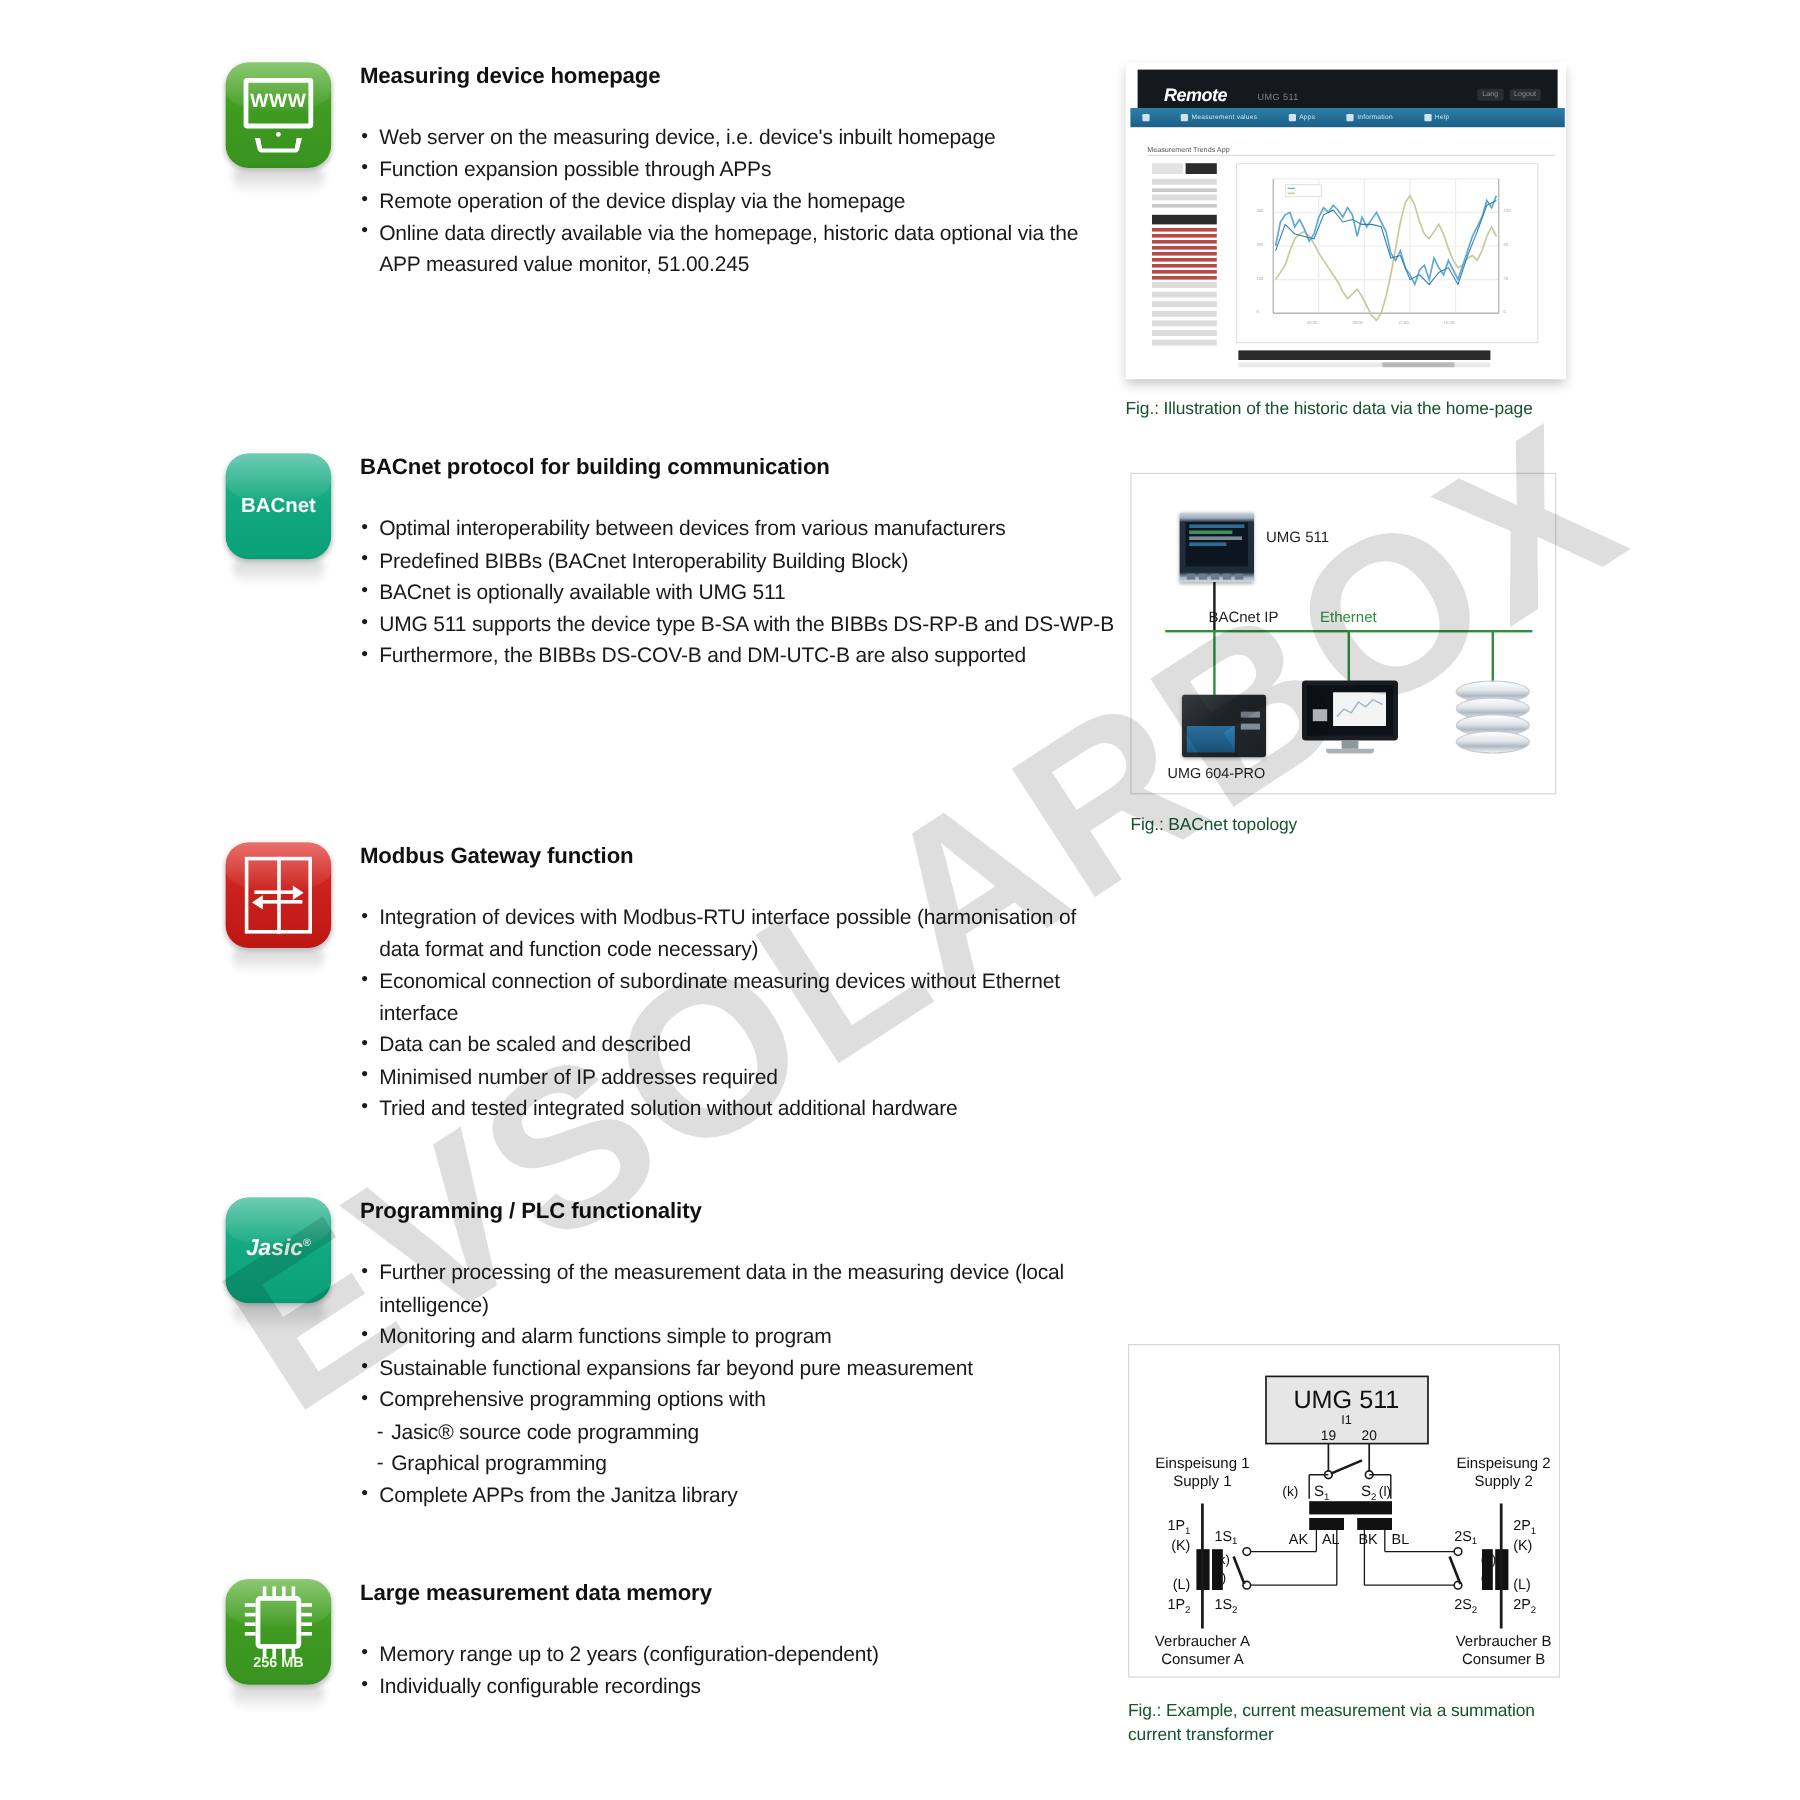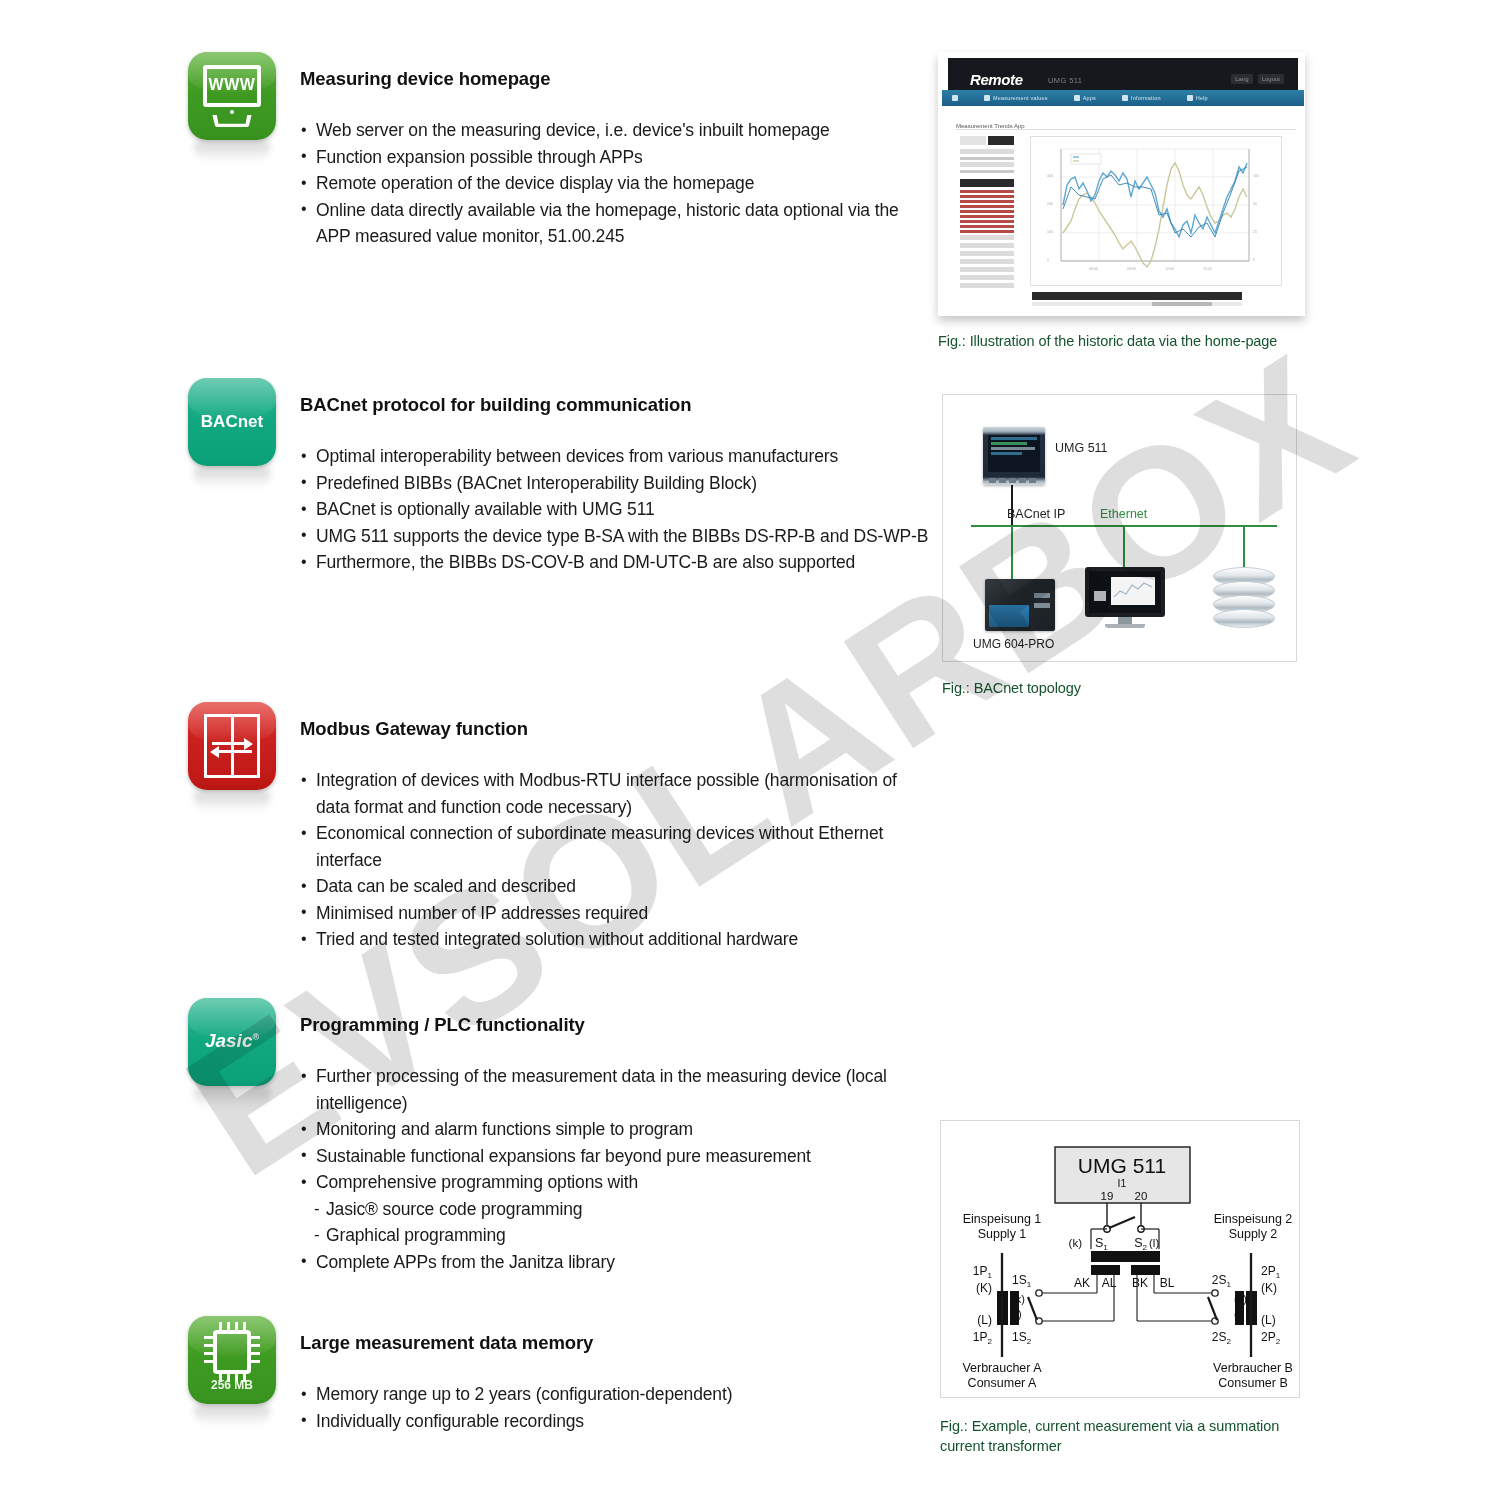--- a/index.html
+++ b/index.html
@@ -116,21 +116,21 @@
   .chip-body {
     position: absolute; left: 25px; top: 14px; width: 38px; height: 44px;
     border: 4px solid #ffffff; border-radius: 4px; z-index: 3;
   }
   .chip-pin { position: absolute; background: #ffffff; z-index: 3; }
   .chip-cap {
     position: absolute; left: 0; top: 62px; width: 88px; text-align: center;
     color: #eaf7e4; font-size: 12px; font-weight: 700; z-index: 4;
   }
 
-  .feat-body { position: absolute; left: 300px; top: 16px; width: 630px; }
+  .feat-body { position: absolute; left: 300px; top: 0; width: 630px; }
   .feat-title {
     font-size: 18.5px; font-weight: 700; color: #111; letter-spacing: -0.1px;
     margin-bottom: 27px;
   }
   .feat-list { list-style: none; }
   .feat-list li {
     position: relative; padding-left: 16px;
     font-size: 17.5px; line-height: 26.5px; color: #1a1a1a;
     margin-bottom: 0px; letter-spacing: -0.15px;
   }

